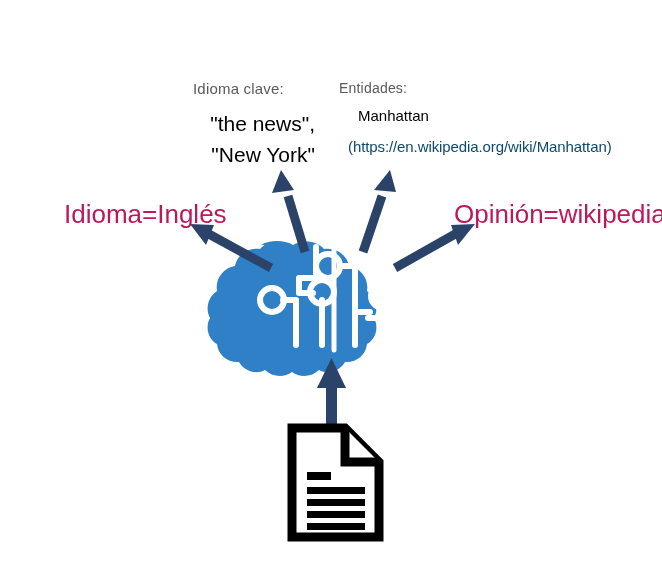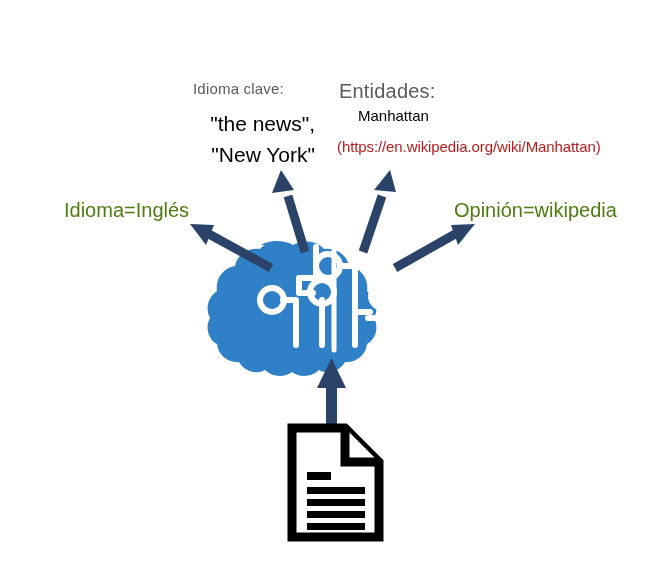--- a/index.html
+++ b/index.html
@@ -31,21 +31,21 @@
   }
 
   
   .heading {
     font-size: 15px;
     color: #5a5a5a;
     letter-spacing: 0.2px;
   }
 
   #lbl-frases-clave-heading { left: 193px; top: 80px; }
-  #lbl-entidades-heading    { left: 339px; top: 80px; font-size: 20px; }
+  #lbl-entidades-heading    { left: 339px; top: 80px; font-size: 14px; }
 
   
   #block-key-phrases {
     position: absolute;
     left: 140px;
     top: 108px;
     width: 175px;
     text-align: right;
     font-size: 21px;
     color: #000000;
@@ -54,32 +54,32 @@
   #block-key-phrases .kp-line { display: block; }
 
   
   #lbl-entity-name {
     left: 358px;
     top: 107px;
     font-size: 15px;
     color: #000000;
   }
   #lbl-entity-url {
-    left: 337px;
+    left: 348px;
     top: 138px;
     font-size: 15px;
-    color: #b91c1c;
+    color: #0c4a6e;
     letter-spacing: -0.1px;
     text-align: right;
   }
 
   
   .attr {
-    font-size: 20px;
-    color: #4d7c0f;
+    font-size: 26px;
+    color: #be185d;
   }
   #lbl-language  { left: 64px;  top: 199px; }
   #lbl-sentiment { left: 454px; top: 199px; }
 </style>
 </head>
 <body>
 
 <svg id="canvas" viewBox="0 0 662 588" xmlns="http://www.w3.org/2000/svg">
 
   <defs>

